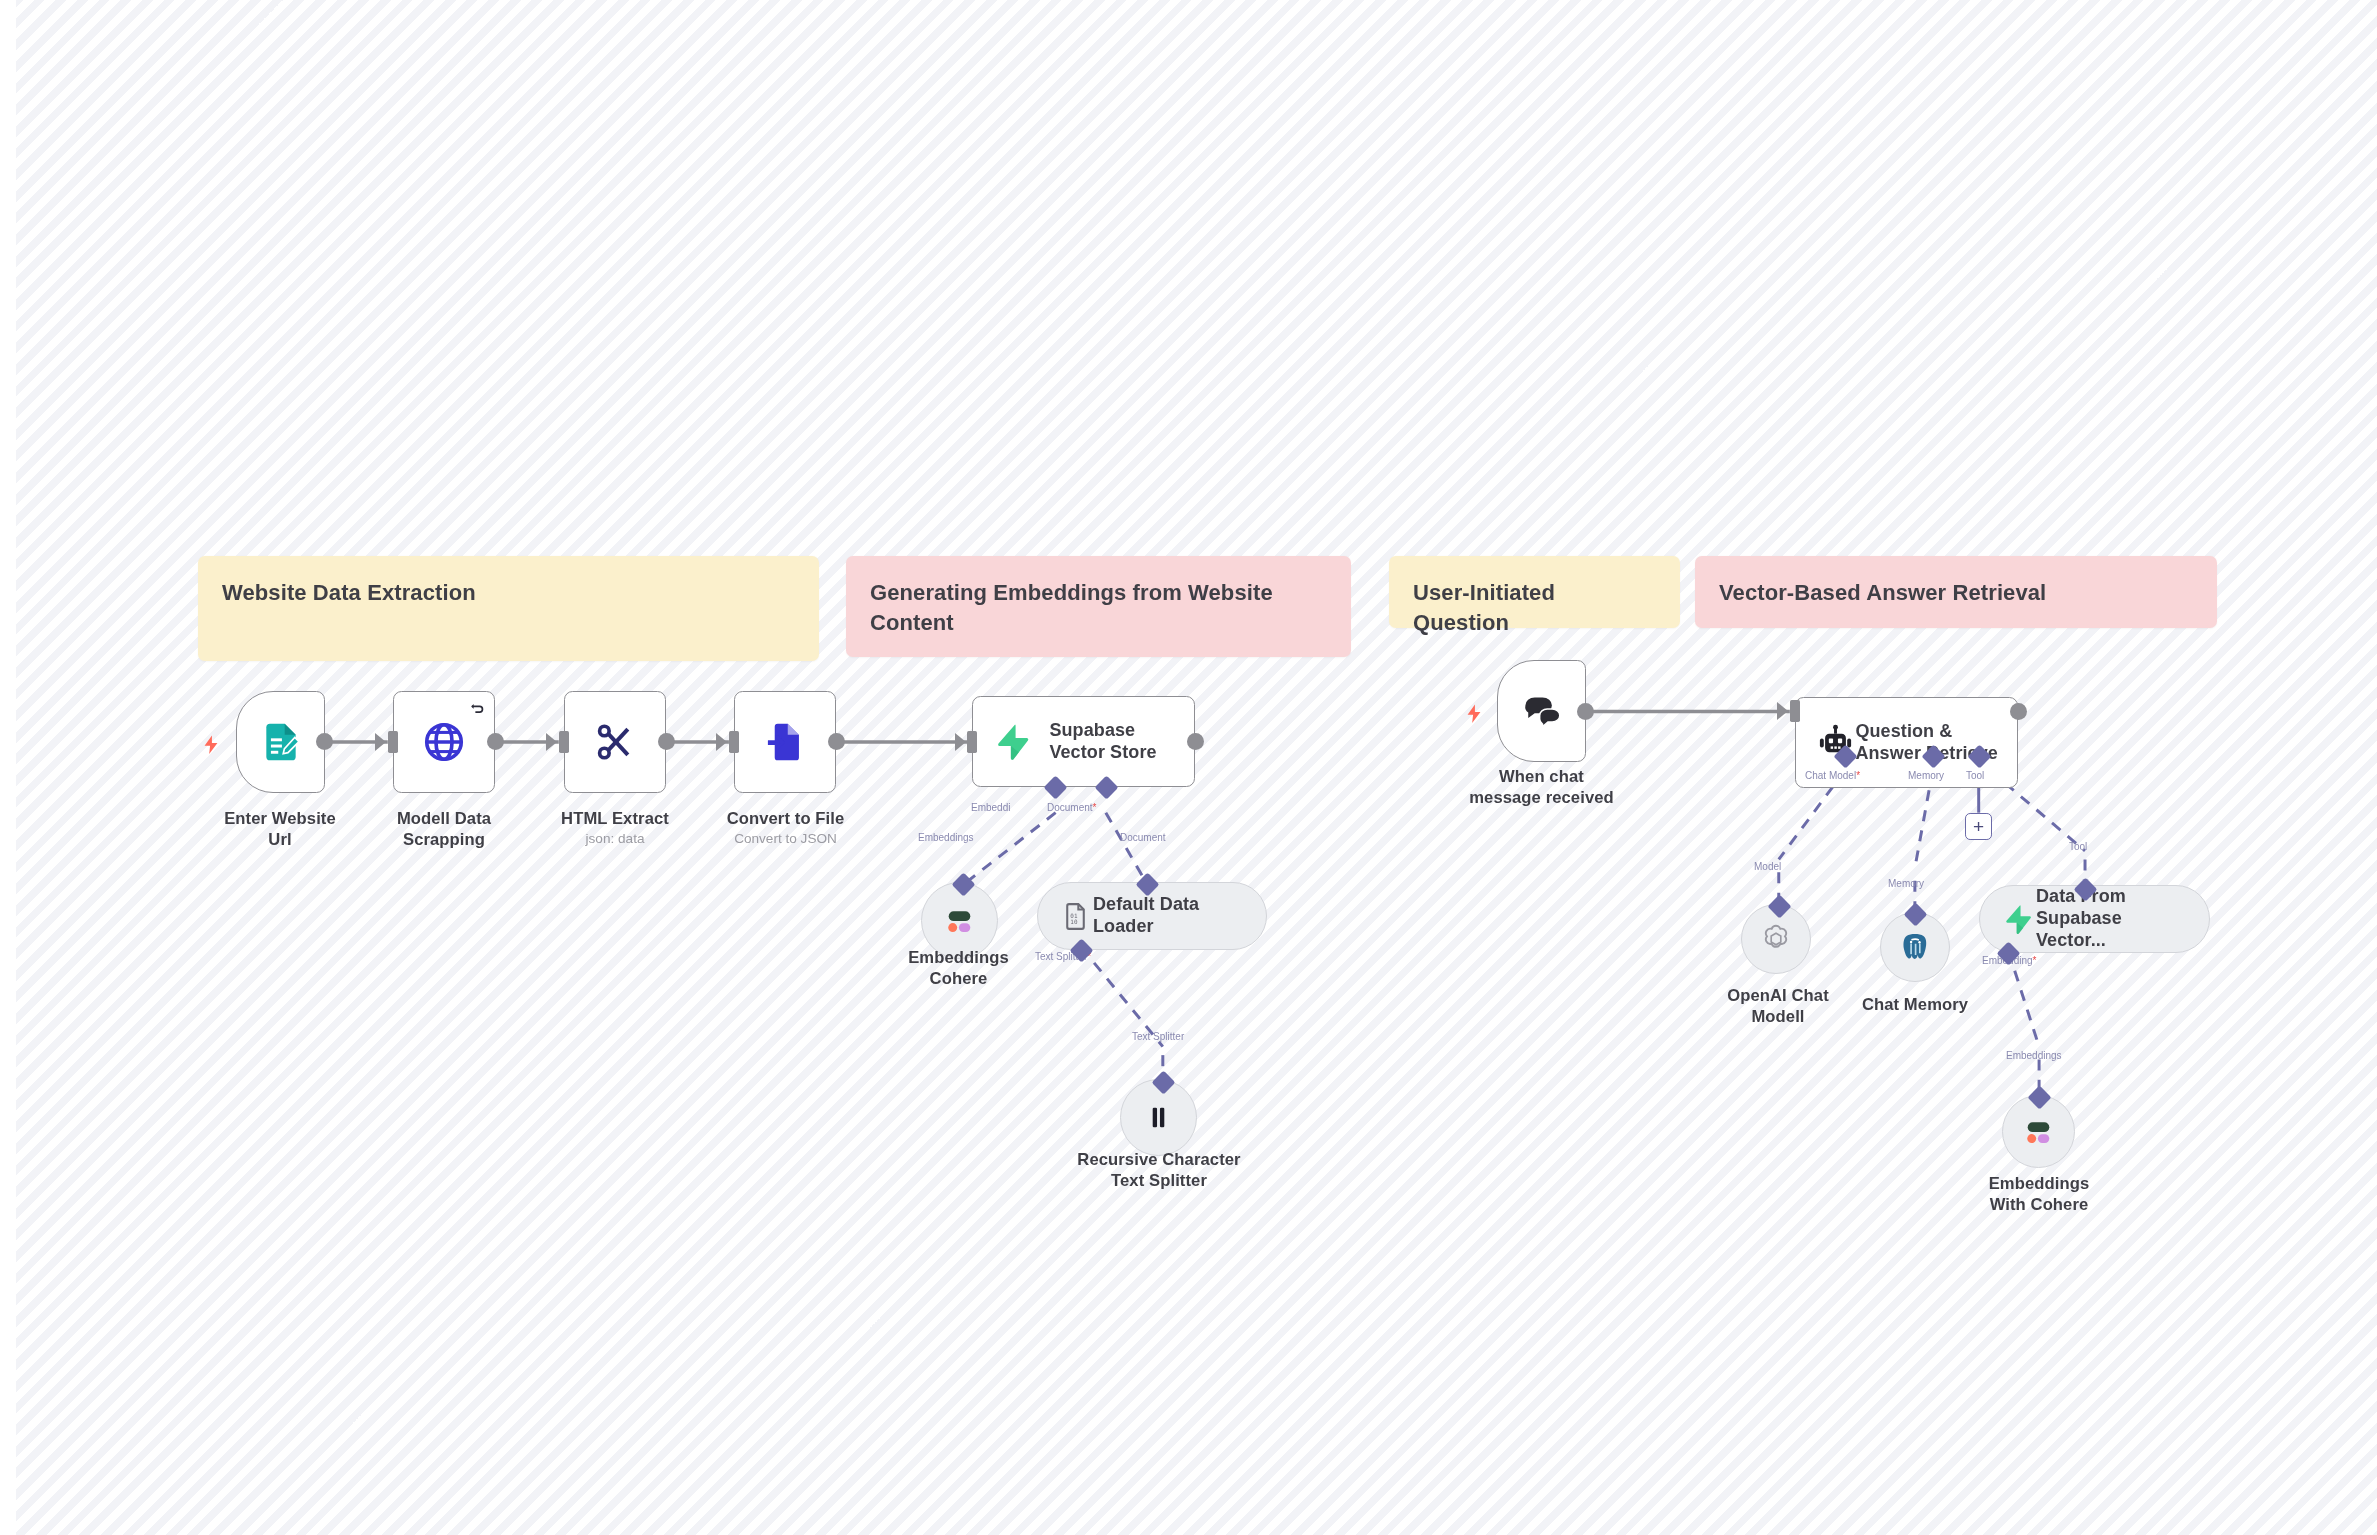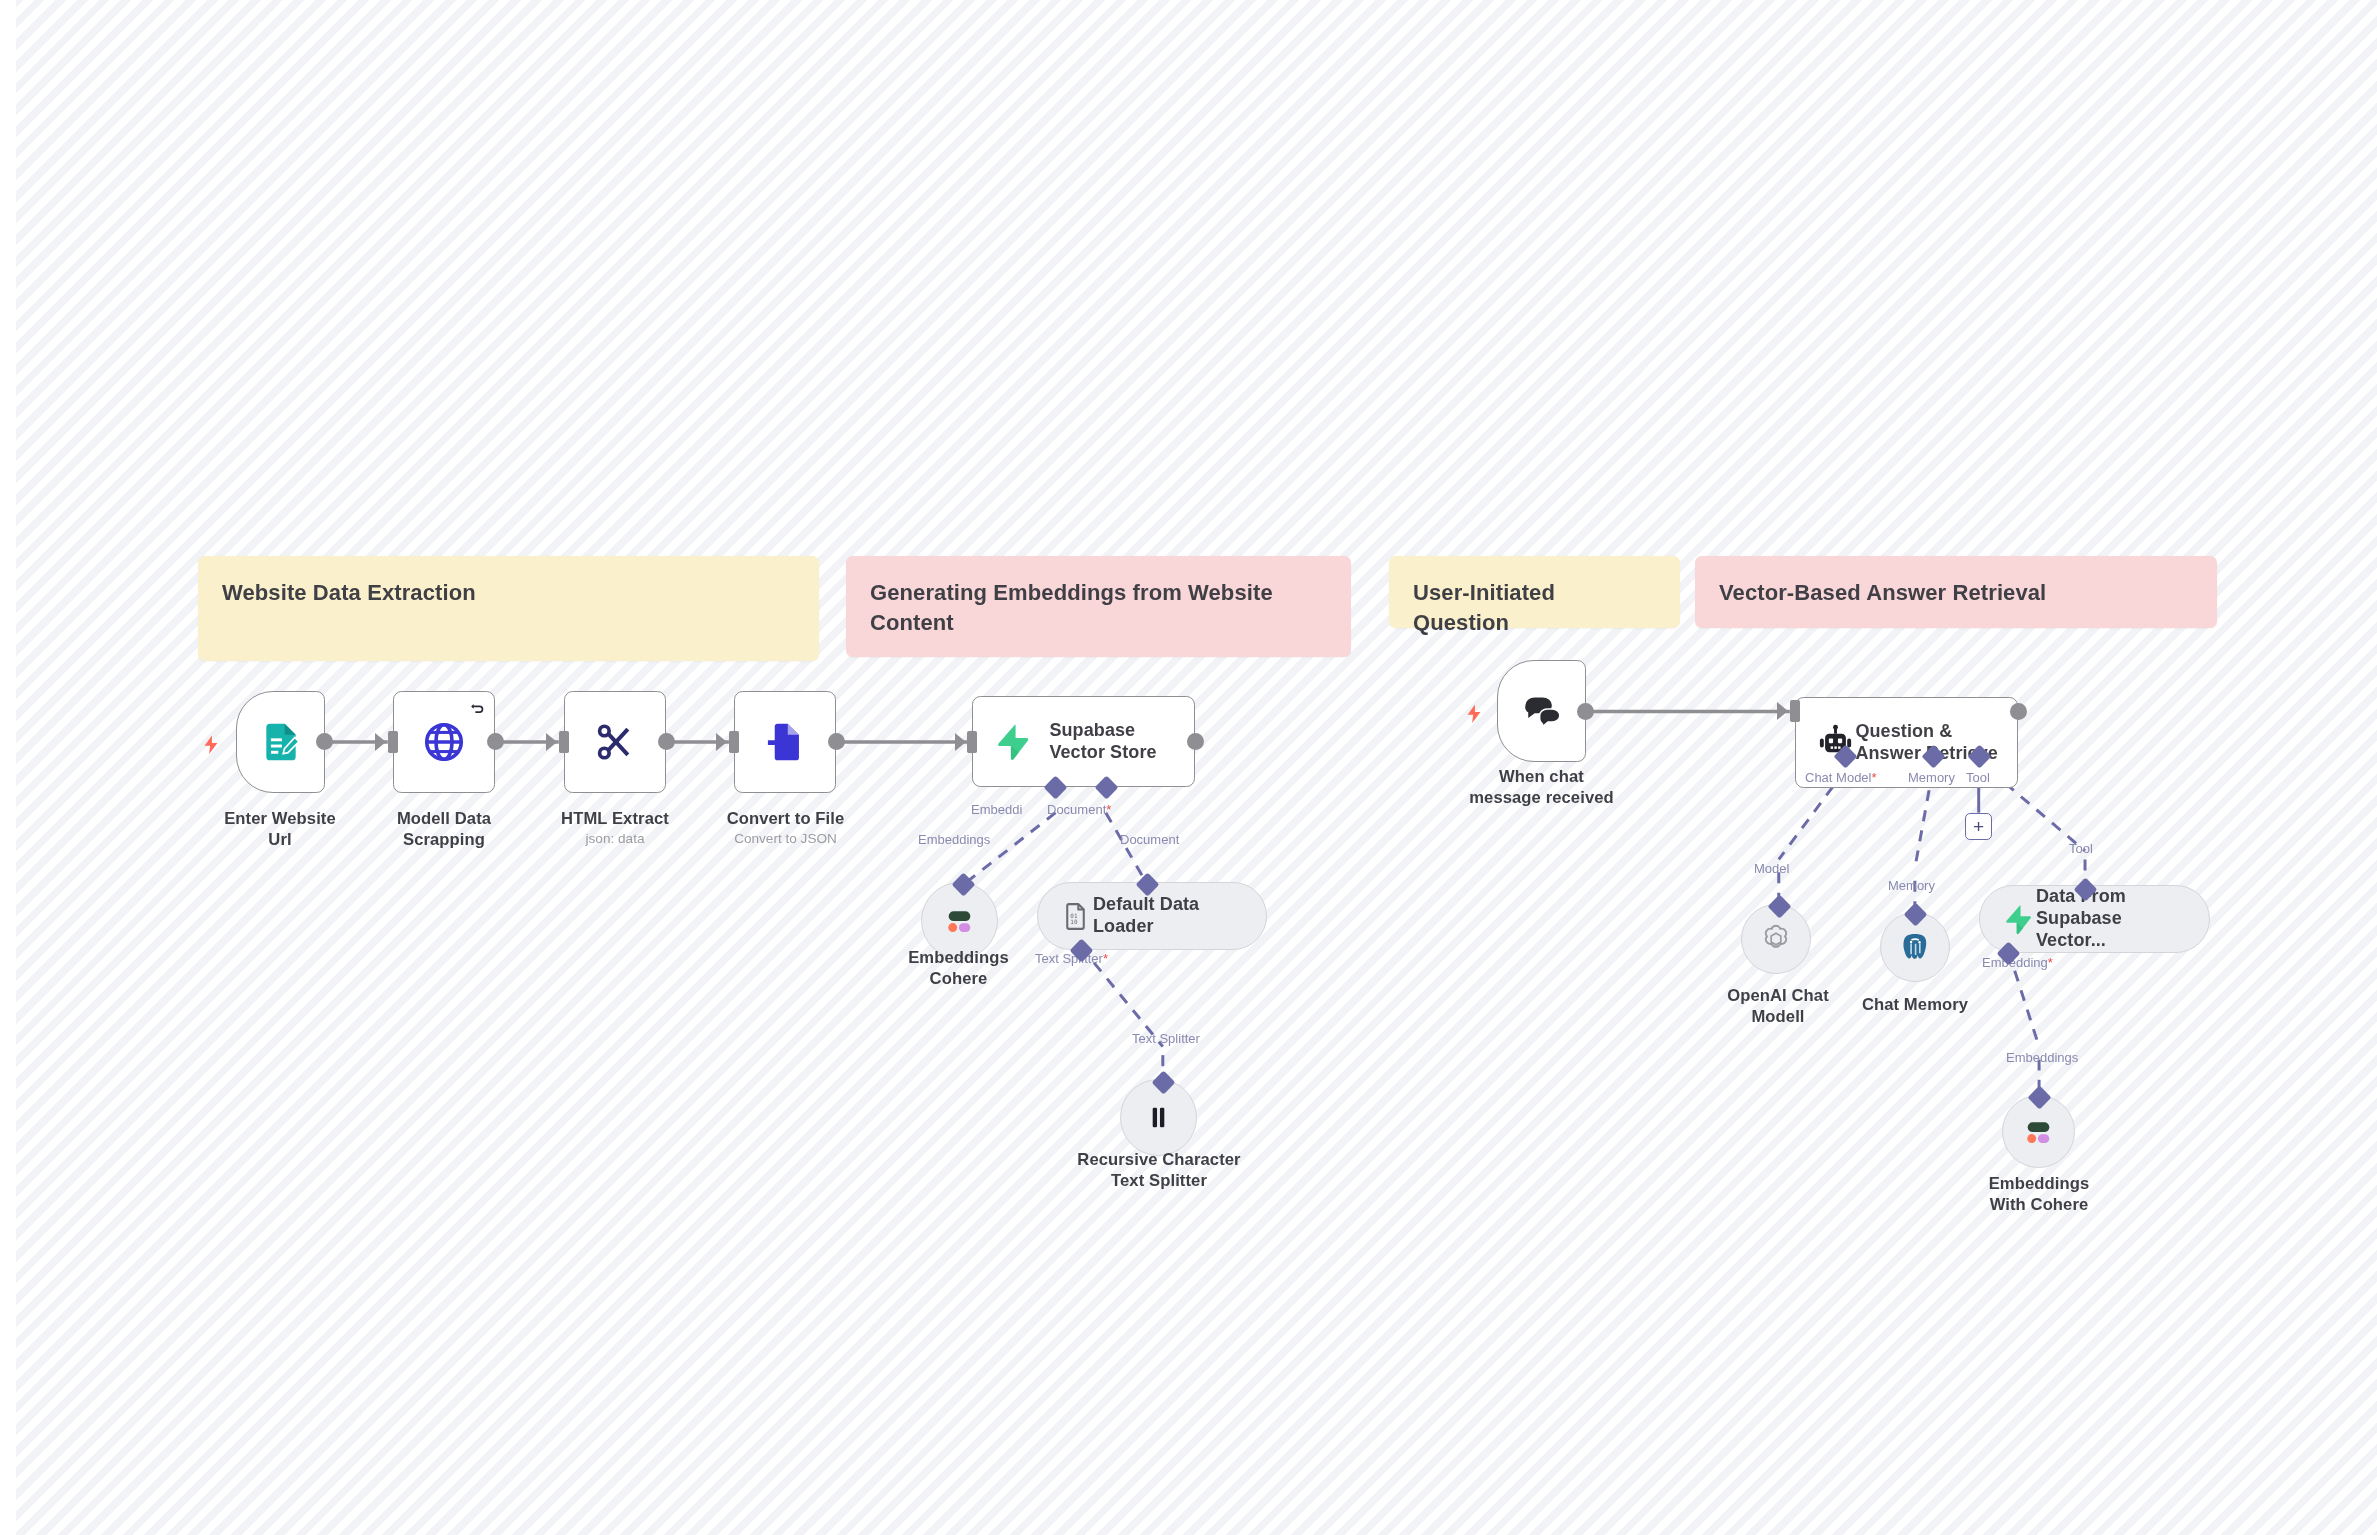--- a/index.html
+++ b/index.html
@@ -131,21 +131,21 @@
   .diamond {
     position: absolute;
     width: 17px; height: 17px;
     background: #6b6ba8;
     transform: rotate(45deg);
     border-radius: 2.6px;
     z-index: 7;
   }
   .port-label {
     position: absolute;
-    font-size: 13px;
+    font-size: 10px;
     color: #8a8ab0;
     white-space: nowrap;
     z-index: 6;
   }
   .port-label .req { color: #e84a4a; }
 
   .bolt { position:absolute; z-index: 8; }
 
   .plus-btn {
     position: absolute;

